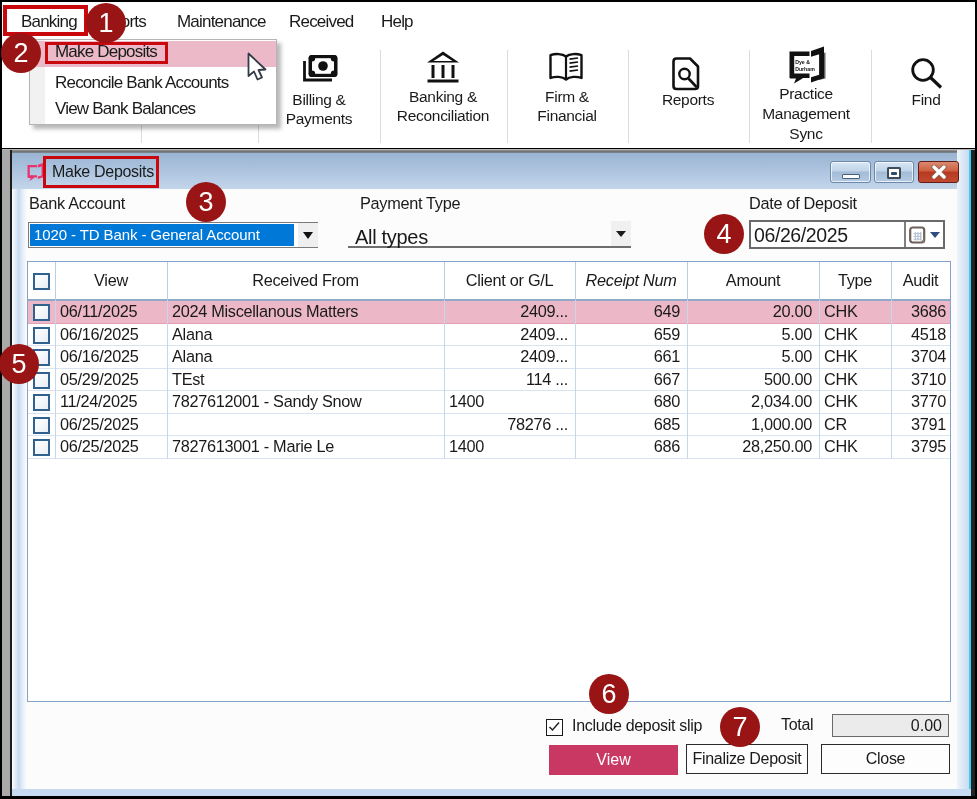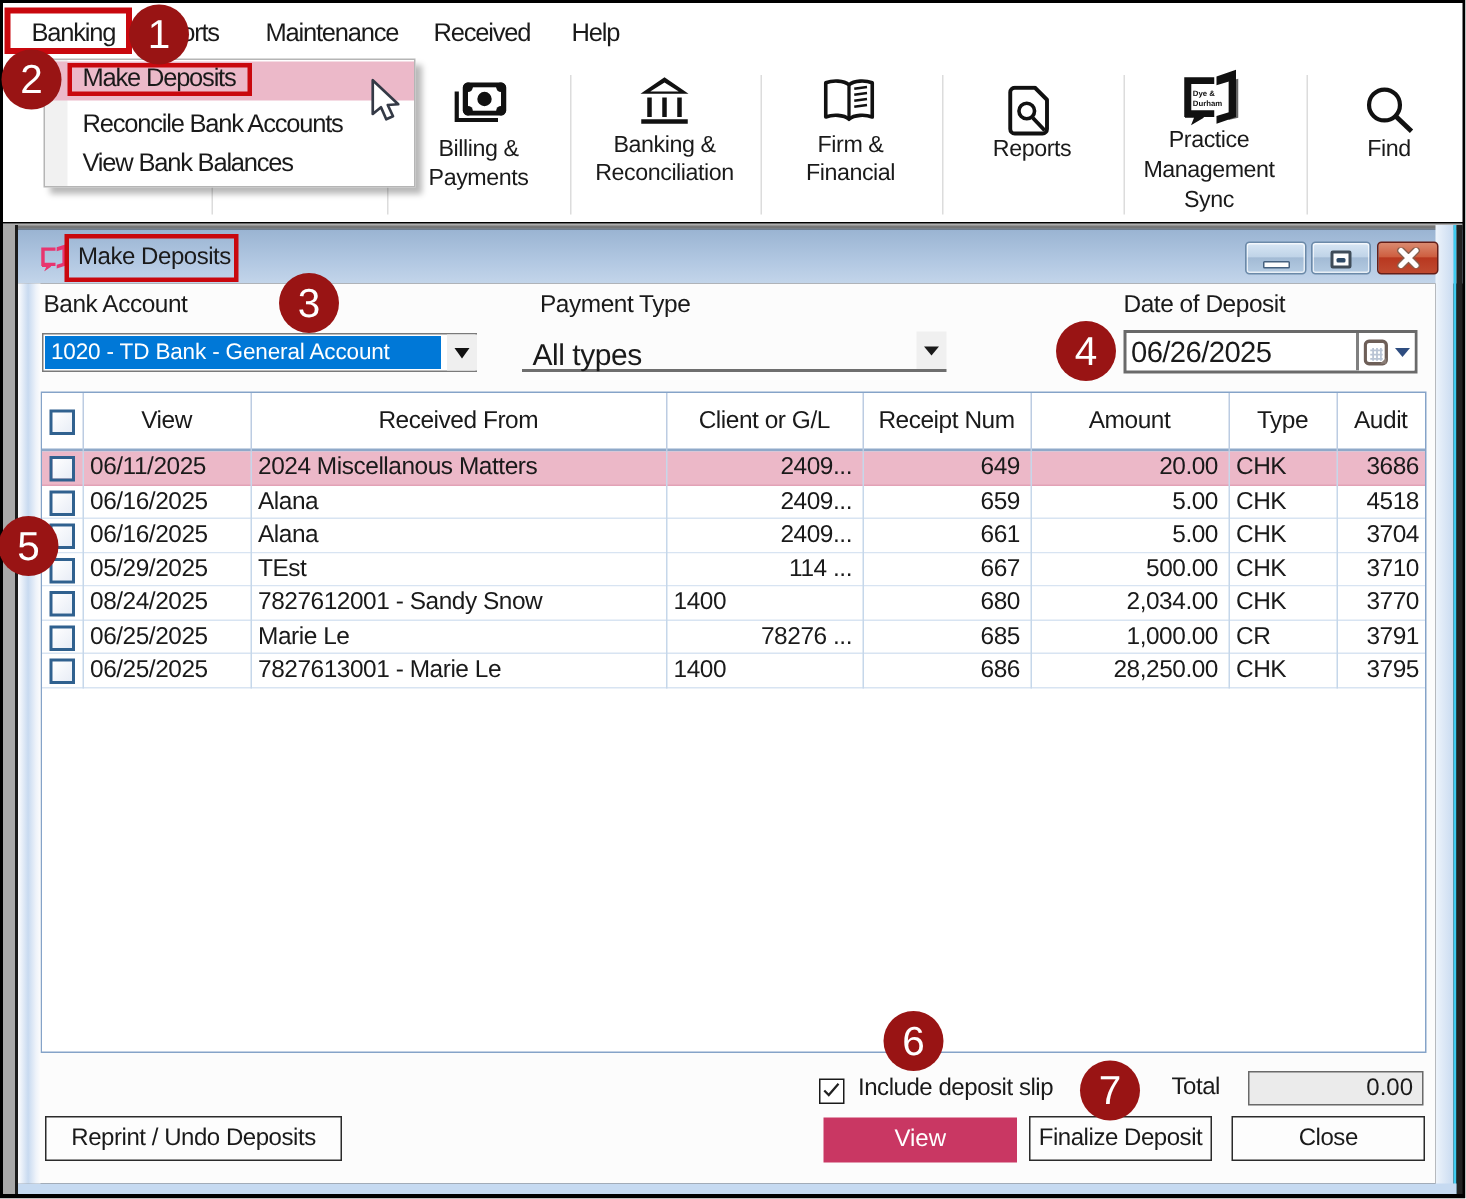--- a/index.html
+++ b/index.html
@@ -185,21 +185,21 @@
       <div style="width:0; height:0; border-left:5.5px solid transparent; border-right:5.5px solid transparent; border-top:6.5px solid #2e4d80;"></div>
     </div>
   </div>
 
   <div class="abs" style="left:27px; top:261px; width:924px; height:441px; background:#fff; border:1px solid #85a3c8;">
 
     <div class="abs" id="thead" style="left:0; top:0; width:922px; height:39px; background:#fff; border-bottom:2px solid #8fa9c9;">
       <div class="hdrcell" style="left:27px; width:112px;">View</div>
       <div class="hdrcell" style="left:139px; width:277px;">Received From</div>
       <div class="hdrcell" style="left:416px; width:131px;">Client or G/L</div>
-      <div class="hdrcell" style="left:547px; width:112px;">Receipt Num</div>
+      <div class="hdrcell" style="left:547px; width:112px;font-style:italic;">Receipt Num</div>
       <div class="hdrcell" style="left:659px; width:132px;">Amount</div>
       <div class="hdrcell" style="left:791px; width:72px;">Type</div>
       <div class="hdrcell" style="left:863px; width:59px;">Audit</div>
       <div class="cb" style="left:5px; top:11px;"></div>
     </div>
     <div id="tbody">
         <div class="abs" style="left:0; top:39px; width:922px; height:22.5px; background:#ecb8c8; border-bottom:1px solid #e2a2b6;">
           <div class="cb" style="left:5px; top:3px;"></div>
           <div class="cell" style="left:32px; width:100px;">06/11/2025</div>
           <div class="cell" style="left:144px; width:270px;">2024 Miscellanous Matters</div>
@@ -234,32 +234,31 @@
           <div class="cell" style="left:32px; width:100px;">05/29/2025</div>
           <div class="cell" style="left:144px; width:270px;">TEst</div>
           <div class="cell" style="left:416px; width:124px; justify-content:flex-end;">114 ...</div>
           <div class="cell" style="left:547px; width:105px; justify-content:flex-end;">667</div>
           <div class="cell" style="left:659px; width:125px; justify-content:flex-end;">500.00</div>
           <div class="cell" style="left:796px; width:70px;">CHK</div>
           <div class="cell" style="left:863px; width:55px; justify-content:flex-end;">3710</div>
         </div>
         <div class="abs" style="left:0; top:129px; width:922px; height:22.5px; background:#fff; border-bottom:1px solid #d8e4f2;">
           <div class="cb" style="left:5px; top:3px;"></div>
-          <div class="cell" style="left:32px; width:100px;">08/24/2025</div>
+          <div class="cell" style="left:32px; width:100px;">11/24/2025</div>
           <div class="cell" style="left:144px; width:270px;">7827612001 - Sandy Snow</div>
           <div class="cell" style="left:421px; width:124px;">1400</div>
           <div class="cell" style="left:547px; width:105px; justify-content:flex-end;">680</div>
           <div class="cell" style="left:659px; width:125px; justify-content:flex-end;">2,034.00</div>
           <div class="cell" style="left:796px; width:70px;">CHK</div>
           <div class="cell" style="left:863px; width:55px; justify-content:flex-end;">3770</div>
         </div>
         <div class="abs" style="left:0; top:151.5px; width:922px; height:22.5px; background:#fff; border-bottom:1px solid #d8e4f2;">
           <div class="cb" style="left:5px; top:3px;"></div>
           <div class="cell" style="left:32px; width:100px;">06/25/2025</div>
-          <div class="cell" style="left:144px; width:270px;">Marie Le</div>
           <div class="cell" style="left:416px; width:124px; justify-content:flex-end;">78276 ...</div>
           <div class="cell" style="left:547px; width:105px; justify-content:flex-end;">685</div>
           <div class="cell" style="left:659px; width:125px; justify-content:flex-end;">1,000.00</div>
           <div class="cell" style="left:796px; width:70px;">CR</div>
           <div class="cell" style="left:863px; width:55px; justify-content:flex-end;">3791</div>
         </div>
         <div class="abs" style="left:0; top:174px; width:922px; height:22.5px; background:#fff; border-bottom:1px solid #d8e4f2;">
           <div class="cb" style="left:5px; top:3px;"></div>
           <div class="cell" style="left:32px; width:100px;">06/25/2025</div>
           <div class="cell" style="left:144px; width:270px;">7827613001 - Marie Le</div>
@@ -292,17 +291,16 @@
 
   <div class="abs" style="left:546px; top:719px; width:17px; height:17px; background:#fff; border:1.5px solid #1a1a1a;">
     <svg width="14" height="14" viewBox="0 0 14 14" style="position:absolute;left:0;top:0;">
         <path d="M2.5 7 L5.5 10 L12 2.5" fill="none" stroke="#222" stroke-width="1.5"></path>
       </svg>
   </div>
   <div class="abs" style="left:572px; top:717px; font-size:16px; letter-spacing:-0.3px; color:#1a1a1a;">Include deposit slip</div>
   <div class="abs" style="left:781px; top:716px; font-size:16px; letter-spacing:-0.3px; color:#1a1a1a;">Total</div>
   <div class="abs" style="left:832px; top:714px; width:117px; height:23px; background:#ebebeb; border:1px solid #6a6a6a; font-size:16px; color:#1a1a1a; text-align:right; line-height:21px; padding-right:6px;">0.00</div>
 
-  <div class="btn" style="left:30px; top:744px; width:198px; height:30px;">Reprint / Undo Deposits</div>
   <div class="abs" style="left:549px; top:745px; width:129px; height:30px; background:#c93763; color:#fff; font-size:16px; display:flex; align-items:center; justify-content:center;">View</div>
   <div class="btn" style="left:686px; top:744px; width:122px; height:30px;">Finalize Deposit</div>
   <div class="btn" style="left:821px; top:744px; width:129px; height:30px;">Close</div>
 </div>
 
 </body></html>

